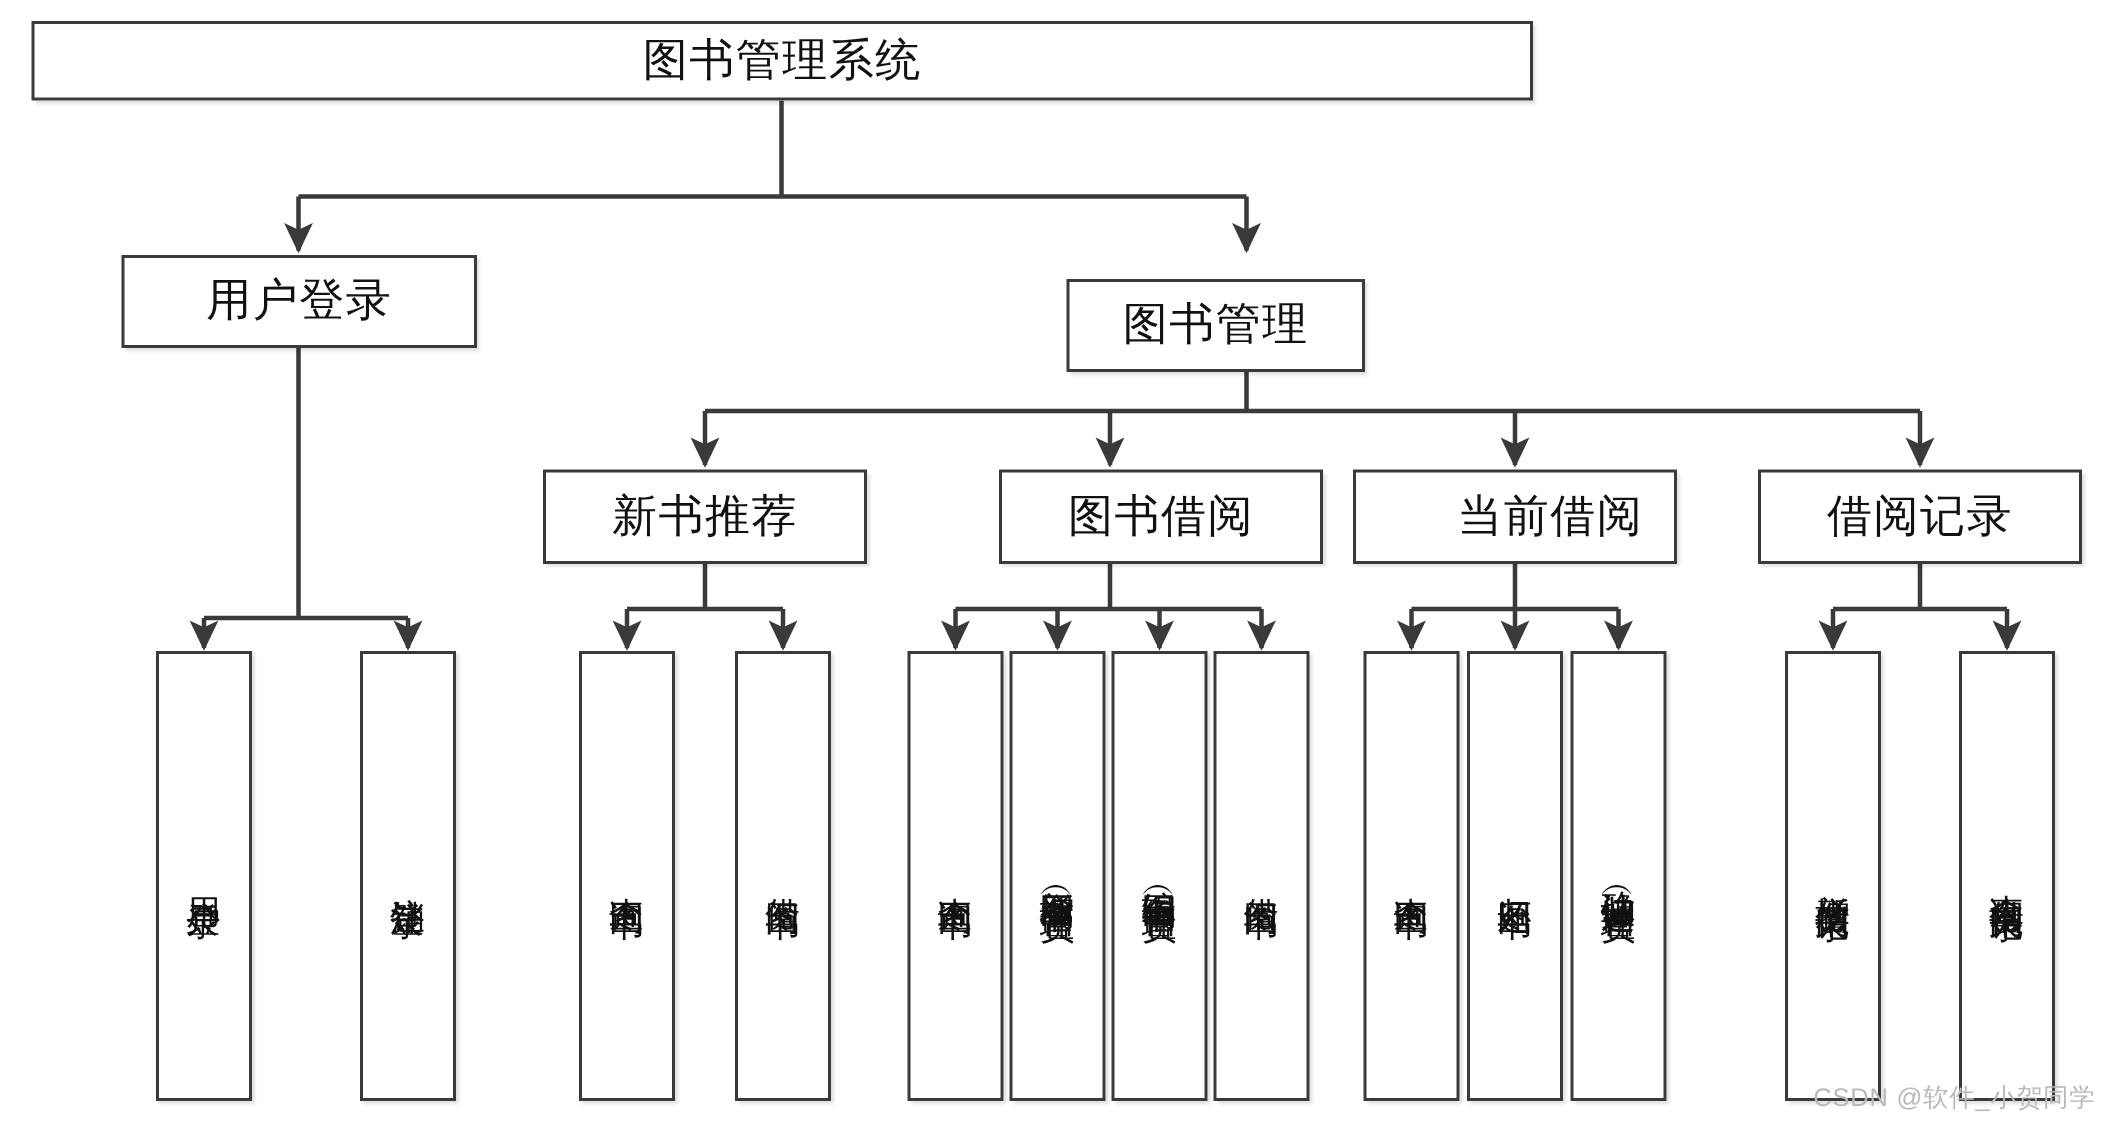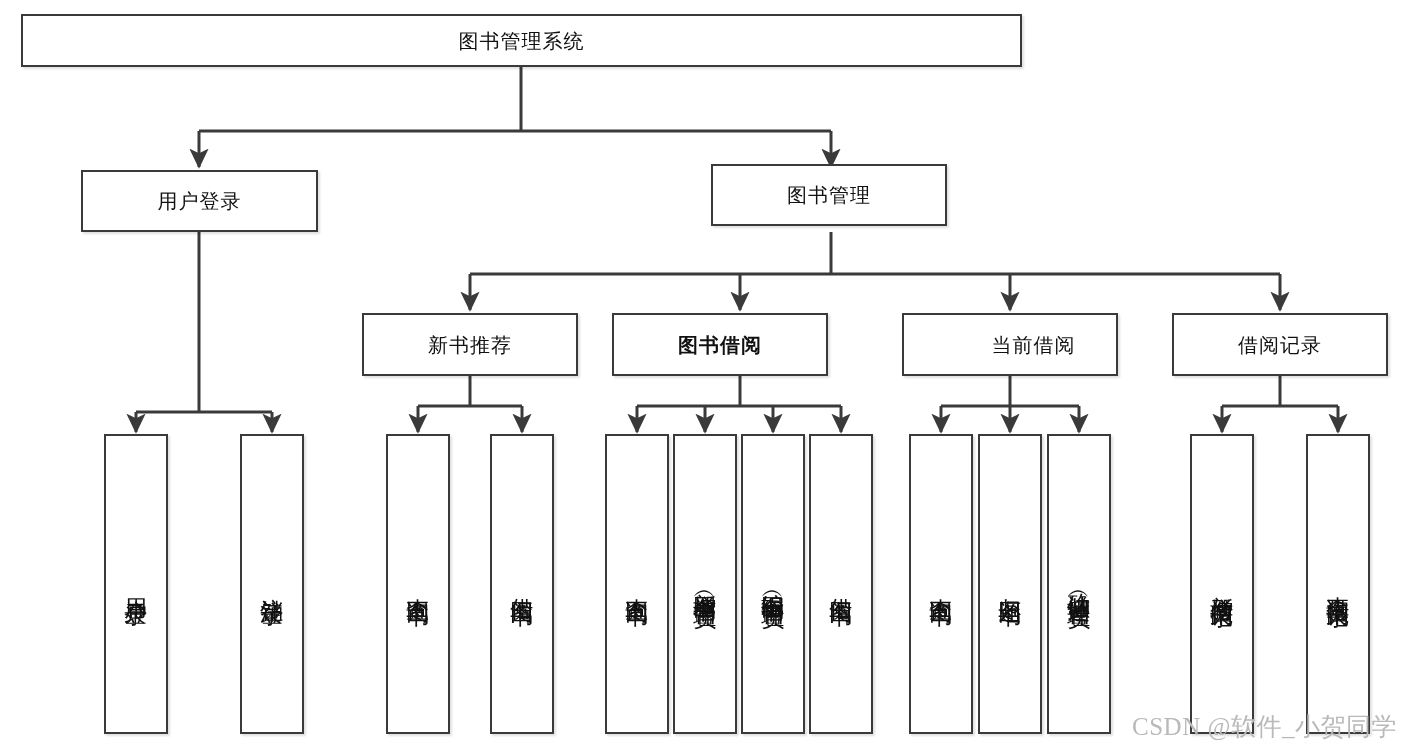--- a/index.html
+++ b/index.html
@@ -32,44 +32,44 @@
     align-items: center;
     justify-content: center;
     box-shadow: 2px 2px 2px rgba(0,0,0,0.12);
   }
   .node .label {
     color: #111111;
     white-space: nowrap;
     letter-spacing: 1px;
   }
   .node.h .label {
-    font-size: 20px;
+    font-size: 30px;
     line-height: 1;
   }
   .node.v {
     align-items: center;
     justify-content: center;
   }
   .node.v .label {
     writing-mode: vertical-rl;
     text-orientation: upright;
     font-size: 23px;
     line-height: 1.32;
     letter-spacing: 2px;
     white-space: normal;
     max-height: 288px;
   }
   #watermark {
     position: absolute;
     right: 8px;
     bottom: 4px;
-    font-size: 25px;
+    font-size: 17px;
     color: #b9b9b9;
     letter-spacing: 0.5px;
-    font-family: Liberation Serif, serif;
+    font-family: Liberation Sans, sans-serif;
     pointer-events: none;
   }
 </style>
 </head>
 <body>
 
 <div id="canvas">
 
   <svg id="wires" viewBox="0 0 1405 747" xmlns="http://www.w3.org/2000/svg">
     <defs>
@@ -121,28 +121,28 @@
     </g>
   </svg>
 
   <div class="node h" style="left:21px; top:14px; width:1001px; height:53px;">
     <span class="label">图书管理系统</span>
   </div>
 
   <div class="node h" style="left:81px; top:170px; width:237px; height:62px;">
     <span class="label">用户登录</span>
   </div>
-  <div class="node h" style="left:711px; top:164px; width:236px; height:62px;">
+  <div class="node h" style="left:711px; top:186px; width:199px; height:62px;">
     <span class="label">图书管理</span>
   </div>
 
   <div class="node h" style="left:362px; top:313px; width:216px; height:63px;align-items:center;">
     <span class="label">新书推荐</span>
   </div>
-  <div class="node h" style="left:612px; top:313px; width:216px; height:63px;font-weight:bold;">
+  <div class="node h" style="left:666px; top:313px; width:216px; height:63px;">
     <span class="label">图书借阅</span>
   </div>
   <div class="node h" style="left:902px; top:313px; width:216px; height:63px;padding-left:47px;">
     <span class="label">当前借阅</span>
   </div>
   <div class="node h" style="left:1172px; top:313px; width:216px; height:63px;">
     <span class="label">借阅记录</span>
   </div>
 
   <div class="node v" style="left:104px; top:434px; width:64px; height:300px;">

